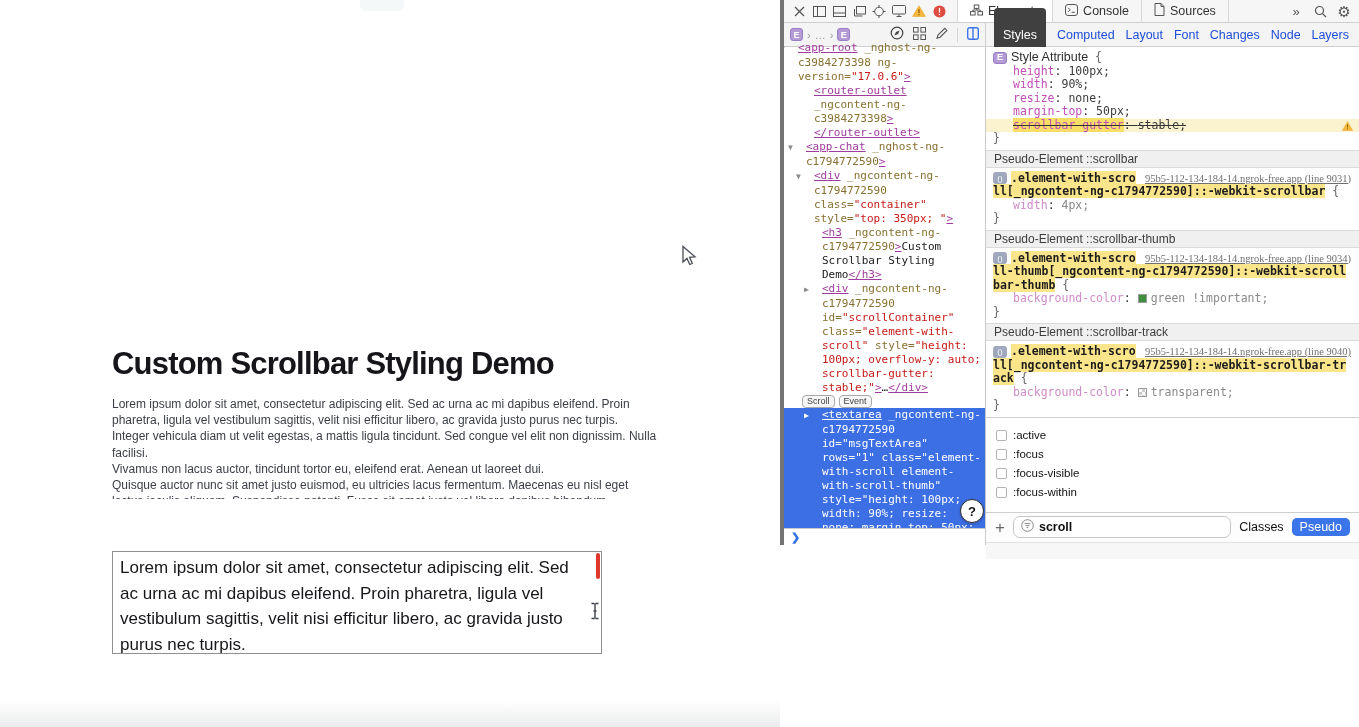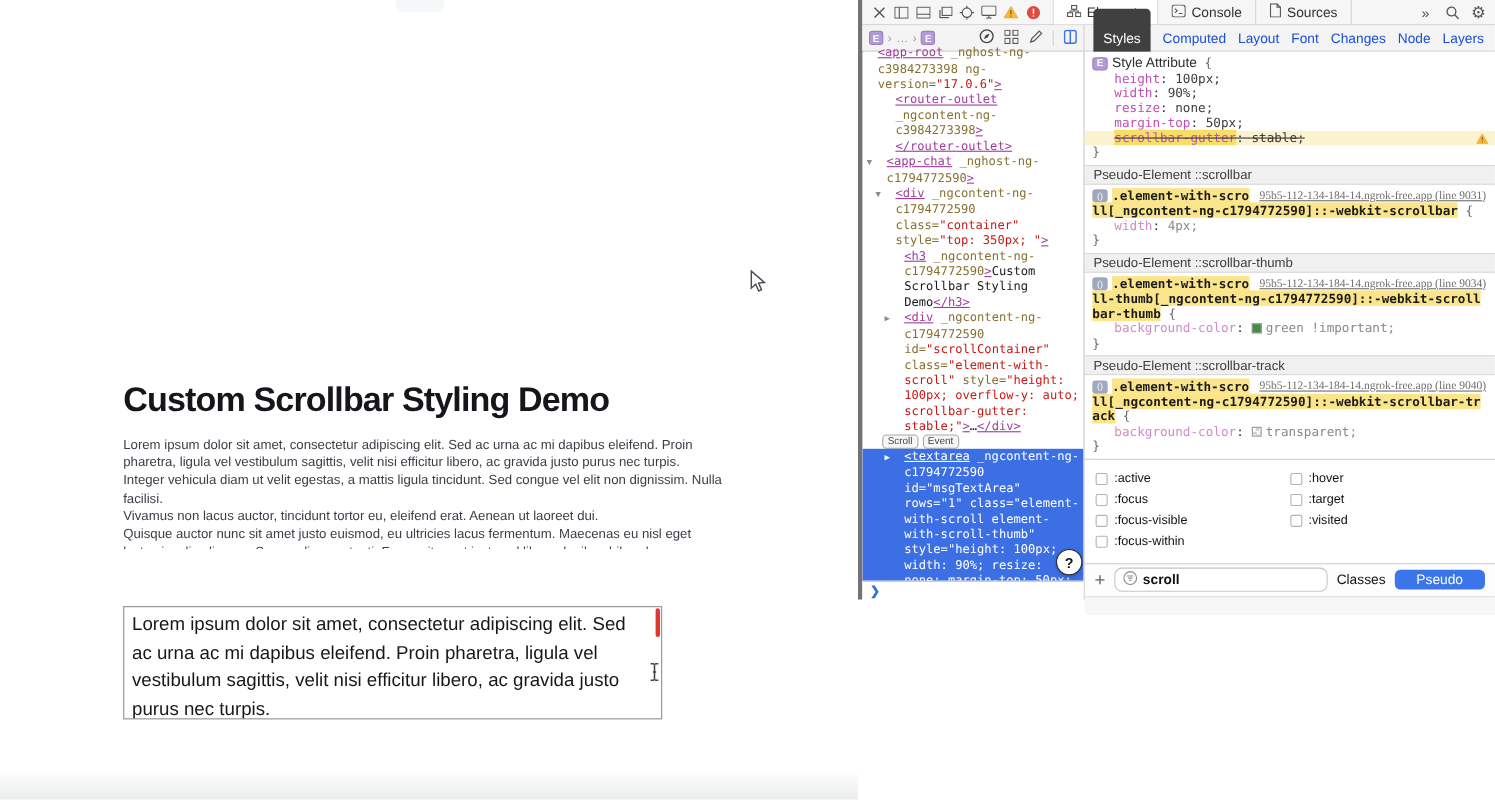--- a/index.html
+++ b/index.html
@@ -131,21 +131,21 @@
     background:#fff; flex:none; }
   .filter-bar { flex:none; height:30px; border-top:1px solid #cfcfcf; display:flex;
     align-items:center; gap:8px; padding:0 9px; background:#fdfdfd; }
   .plus { font-size:17px; color:#666; line-height:1; font-weight:400; }
   .filter-field { flex:1; max-width:287px; height:22px; border:1px solid #c6c6c6;
     border-radius:7px; background:#fff; display:flex; align-items:center; gap:5px;
     padding:0 7px; }
   .filter-text { font-size:12.5px; font-weight:700; color:#111; }
   .classes-btn { margin-left:auto; font-size:12.5px; color:#111; }
   .pseudo-btn { background:#3b75e9; color:#fff; font-size:12.5px; border-radius:5px;
-    padding:2px 20px; }
+    padding:2px 8px; }
   .bottom-strip { flex:none; height:17px; background:#f7f7f7; border-top:1px solid #e2e2e2; }
 </style>
 </head>
 <body>
 
 <div class="stage">
 
   <div class="page">
     <div class="top-blob"></div>
     <h1 class="page-heading">Custom Scrollbar Styling Demo</h1>
@@ -379,34 +379,20 @@
               </div>
               <div class="pseudo-item">
                 <span class="cb"></span>
                 <span>:focus-visible</span>
               </div>
               <div class="pseudo-item">
                 <span class="cb"></span>
                 <span>:focus-within</span>
               </div>
             </div>
-          <div class="pseudo-col" id="pseudo-col2">
-              <div class="pseudo-item">
-                <span class="cb"></span>
-                <span>:hover</span>
-              </div>
-              <div class="pseudo-item">
-                <span class="cb"></span>
-                <span>:target</span>
-              </div>
-              <div class="pseudo-item">
-                <span class="cb"></span>
-                <span>:visited</span>
-              </div>
-            </div>
         </div>
         <div class="filter-bar">
           <span class="plus">+</span>
           <span class="filter-field">
             <span>
               <svg width="13" height="13">
                   <circle cx="6.5" cy="6.5" r="5.8" fill="none" stroke="#8a8a8a"></circle>
                   <path d="M3.6 4.6h5.8M4.6 6.6h3.8M5.6 8.6h1.8" stroke="#8a8a8a" fill="none"></path>
                 </svg></span>
             <span class="filter-text">scroll</span>

